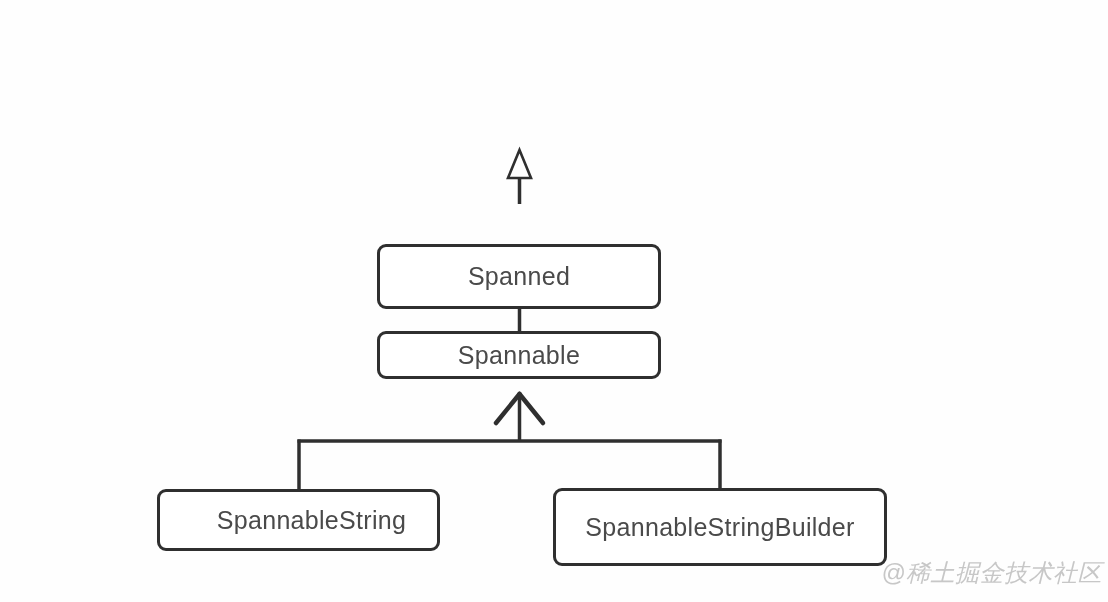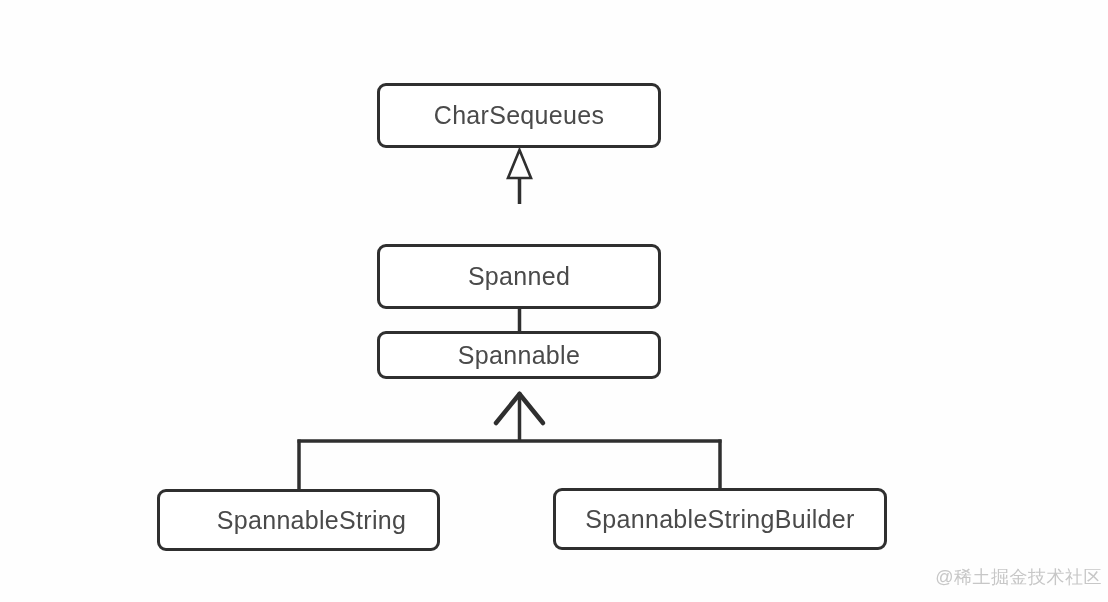--- a/index.html
+++ b/index.html
@@ -32,29 +32,30 @@
     align-items: center;
     justify-content: center;
     font-size: 25px;
     letter-spacing: 0.3px;
     color: #4a4a4a;
   }
   .node-charsequeues        { left: 377px; top:  83px; width: 284px; height: 65px; }
   .node-spanned             { left: 377px; top: 204px; width: 284px; height: 65px; margin-top: 40px; }
   .node-spannable           { left: 377px; top: 331px; width: 284px; height: 48px; }
   .node-spannablestring     { left: 157px; top: 489px; width: 283px; height: 62px; padding-left: 26px; }
-  .node-spannablestringbuilder { left: 553px; top: 488px; width: 334px; height: 62px; align-items: center; }
+  .node-spannablestringbuilder { left: 553px; top: 488px; width: 334px; height: 78px; align-items: center; }
   .watermark {
     position: absolute;
     right: 6px;
     bottom: 13px;
-    font-size: 18px;
+    font-size: 24px;
     color: #c7c7c7;
     letter-spacing: 0.5px;
     user-select: none;
+    font-style: italic;
   }
 </style>
 </head>
 <body>
 
 <div class="canvas">
 
   <svg class="connectors" viewBox="0 0 1108 602" xmlns="http://www.w3.org/2000/svg">
 
     <g>
@@ -77,23 +78,20 @@
       </g>
 
       <line x1="297.5" y1="441" x2="721.5" y2="441" stroke="#2f2f2f" stroke-width="3.5"></line>
 
       <line x1="299" y1="439.5" x2="299" y2="490" stroke="#2f2f2f" stroke-width="3.5"></line>
 
       <line x1="720" y1="439.5" x2="720" y2="489" stroke="#2f2f2f" stroke-width="3.5"></line>
     </g>
   </svg>
 
-  <div class="node node-charsequeues">
-    <span>CharSequeues</span>
-  </div>
 
   <div class="node node-spanned">
     <span>Spanned</span>
   </div>
 
   <div class="node node-spannable">
     <span>Spannable</span>
   </div>
 
   <div class="node node-spannablestring">

